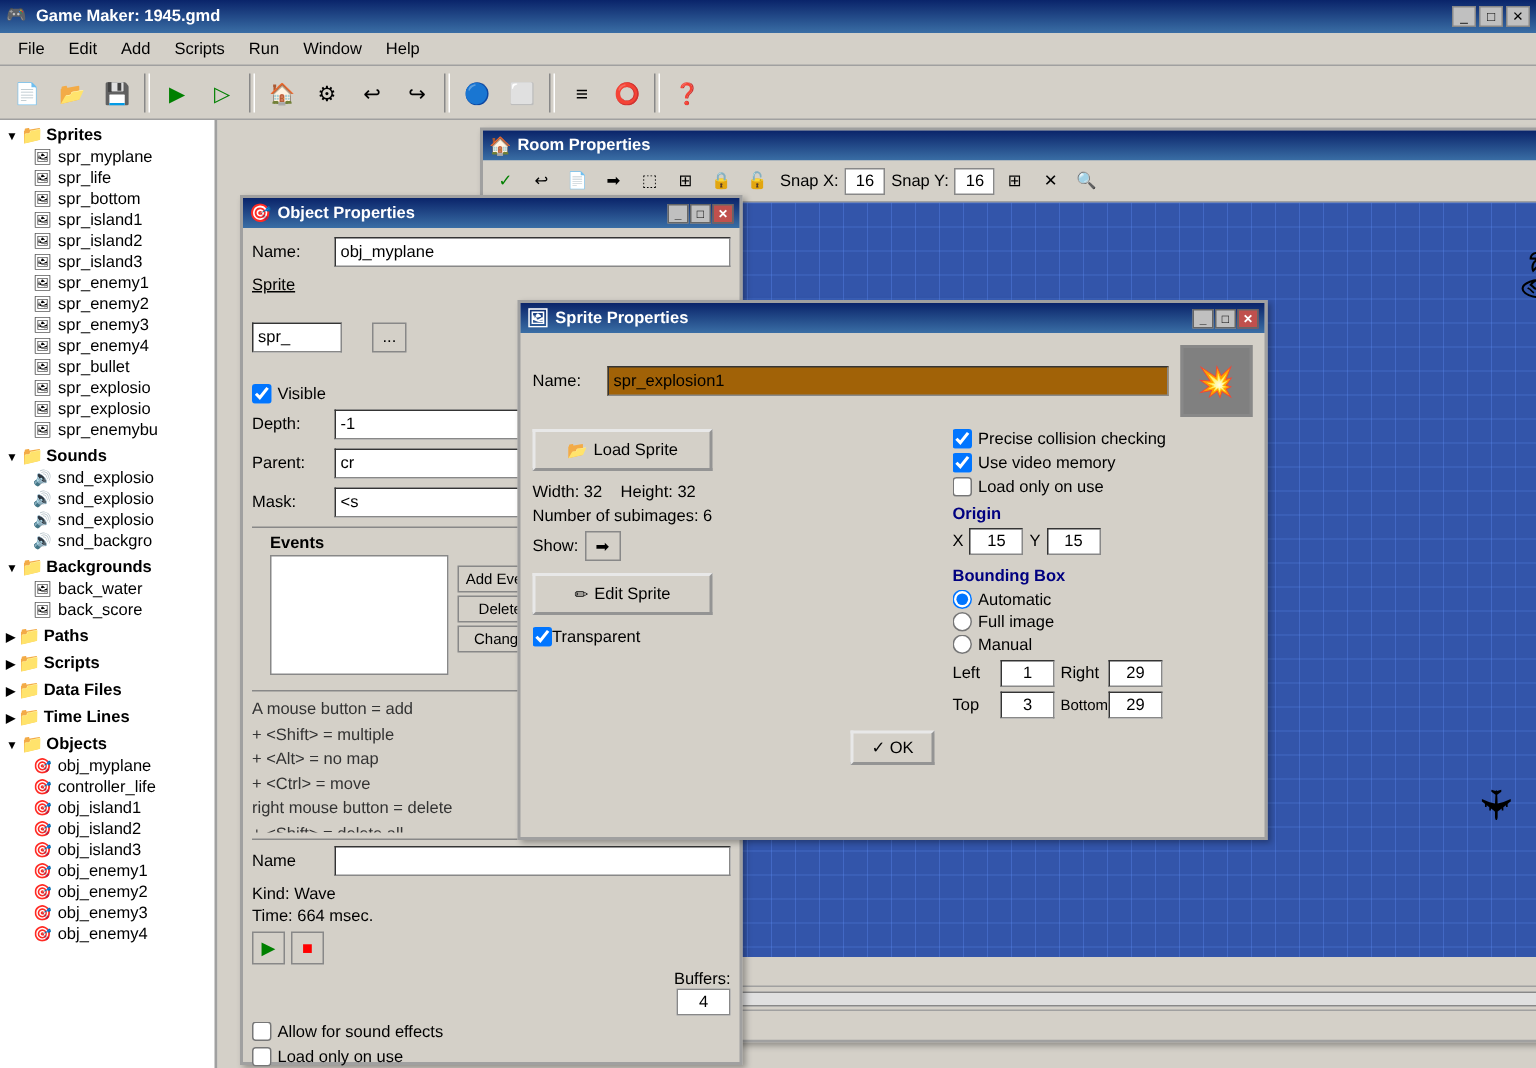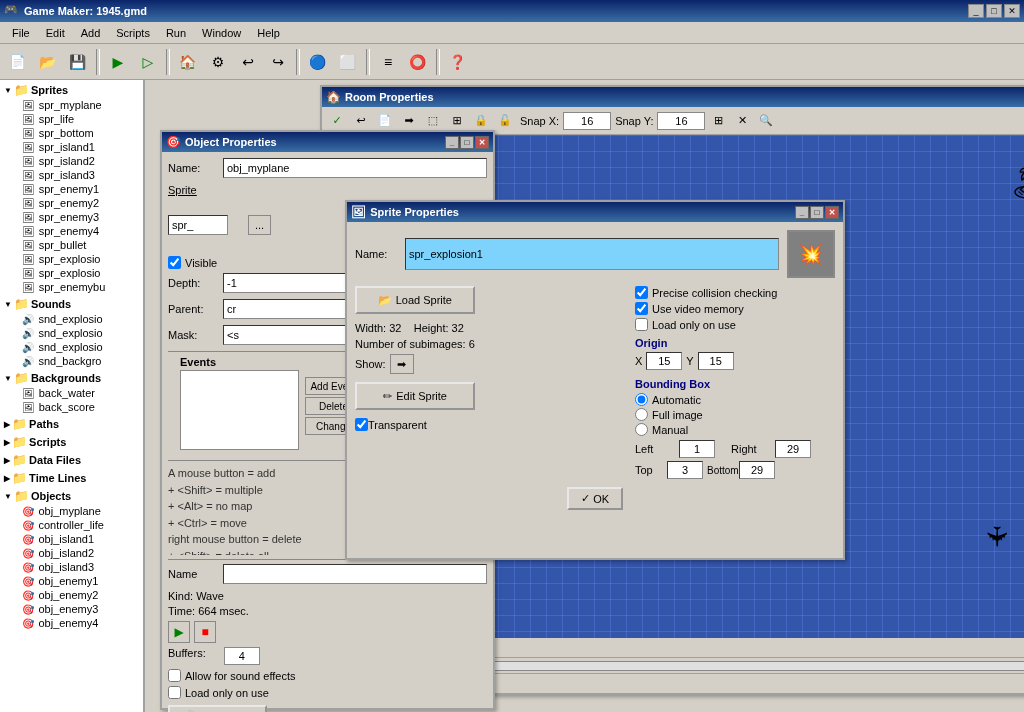--- a/index.html
+++ b/index.html
@@ -138,21 +138,21 @@
       border-bottom: 1px solid #a0a0a0;
     }
     .room-toolbar-btn {
       width: 22px; height: 22px; background: #d4d0c8;
       border: 1px solid transparent;
       display: flex; align-items: center; justify-content: center;
       cursor: pointer; font-size: 11px;
     }
     .snap-label { font-size: 11px; margin: 0 2px; }
     .snap-input {
-      width: 48px; height: 18px; border: 1px solid #888;
+      width: 27px; height: 18px; border: 1px solid #888;
       background: white; text-align: center; font-size: 11px;
     }
 
     
     .room-canvas {
       background: #3355aa;
       width: 100%;
       height: calc(100% - 55px);
       position: relative;
       overflow: hidden;
@@ -618,21 +618,21 @@
             <input class="form-input" type="text" value="" style="width: 100px;">
           </div>
           <div style="font-size:11px; margin-bottom:3px;">Kind: Wave</div>
           <div style="font-size:11px; margin-bottom:4px;">Time: 664 msec.</div>
 
           <div style="display:flex; gap:4px; margin-bottom:4px; align-items:center;">
             <button style="width:22px;height:22px;background:#d4d0c8;border:1px solid #888;cursor:pointer;color:green;font-size:12px;">▶</button>
             <button style="width:22px;height:22px;background:#d4d0c8;border:1px solid #888;cursor:pointer;color:red;font-size:12px;">■</button>
           </div>
 
-          <div style="display:flex; align-items:flex-start; gap:18px; margin-bottom:4px;">
+          <div style="display:flex; align-items:flex-end; gap:0; margin-bottom:4px;flex-direction:column;">
             <span>Buffers:</span>
             <input type="text" value="4" style="width: 36px; height: 18px; border: 1px solid rgb(136, 136, 136); background: white; text-align: center;">
           </div>
 
           <div class="checkbox-row">
             <input type="checkbox" style="">
             <span>Allow for sound effects</span>
           </div>
           <div class="checkbox-row">
             <input type="checkbox" style="">
@@ -657,21 +657,21 @@
         <div class="window-btns">
           <div class="win-btn">_</div>
           <div class="win-btn">□</div>
           <div class="win-btn close">✕</div>
         </div>
       </div>
       <div class="spr-content">
 
         <div style="display:flex; align-items:center; margin-bottom:8px;">
           <span style="width:50px;font-size:11px;">Name:</span>
-          <input class="spr-name-input" type="text" value="spr_explosion1" style="flex: 1 1 0%; height: 32px; border: 1px inset rgb(136, 136, 136); background: #7dd3fc; padding: 1px 3px; font-size: 11px;">
+          <input class="spr-name-input" type="text" value="spr_explosion1" style="flex: 1 1 0%; height: 20px; border: 1px inset rgb(136, 136, 136); background: #a16207; padding: 1px 3px; font-size: 11px;">
           <div class="spr-preview-btn">
             <span style="font-size:20px;color:orange;">💥</span>
           </div>
         </div>
 
         <div class="spr-main-content">
 
           <div class="spr-left">
             <button class="spr-load-btn">
               <span>📂</span>
@@ -733,21 +733,21 @@
               <div class="radio-row">
                 <input type="radio" name="bbox" style="">
                 <span>Full image</span>
               </div>
               <div class="radio-row">
                 <input type="radio" name="bbox" style="">
                 <span>Manual</span>
               </div>
 
               <div style="margin-top:4px;">
-                <div style="display:flex; align-items:center; gap:16px; margin-bottom:3px;">
+                <div style="display:flex; align-items:center; gap:4px; margin-bottom:3px;">
                   <span style="width:28px;font-size:11px;">Left</span>
                   <input class="bbox-coord-input" type="text" value="1" style="">
                   <span style="width:28px;font-size:11px;">Right</span>
                   <input class="bbox-coord-input" type="text" value="29" style="">
                 </div>
                 <div style="display:flex; align-items:center; gap:4px;">
                   <span style="width:28px;font-size:11px;">Top</span>
                   <input class="bbox-coord-input" type="text" value="3" style="">
                   <span style="width:28px;font-size:10px;">Bottom</span>
                   <input class="bbox-coord-input" type="text" value="29" style="">

